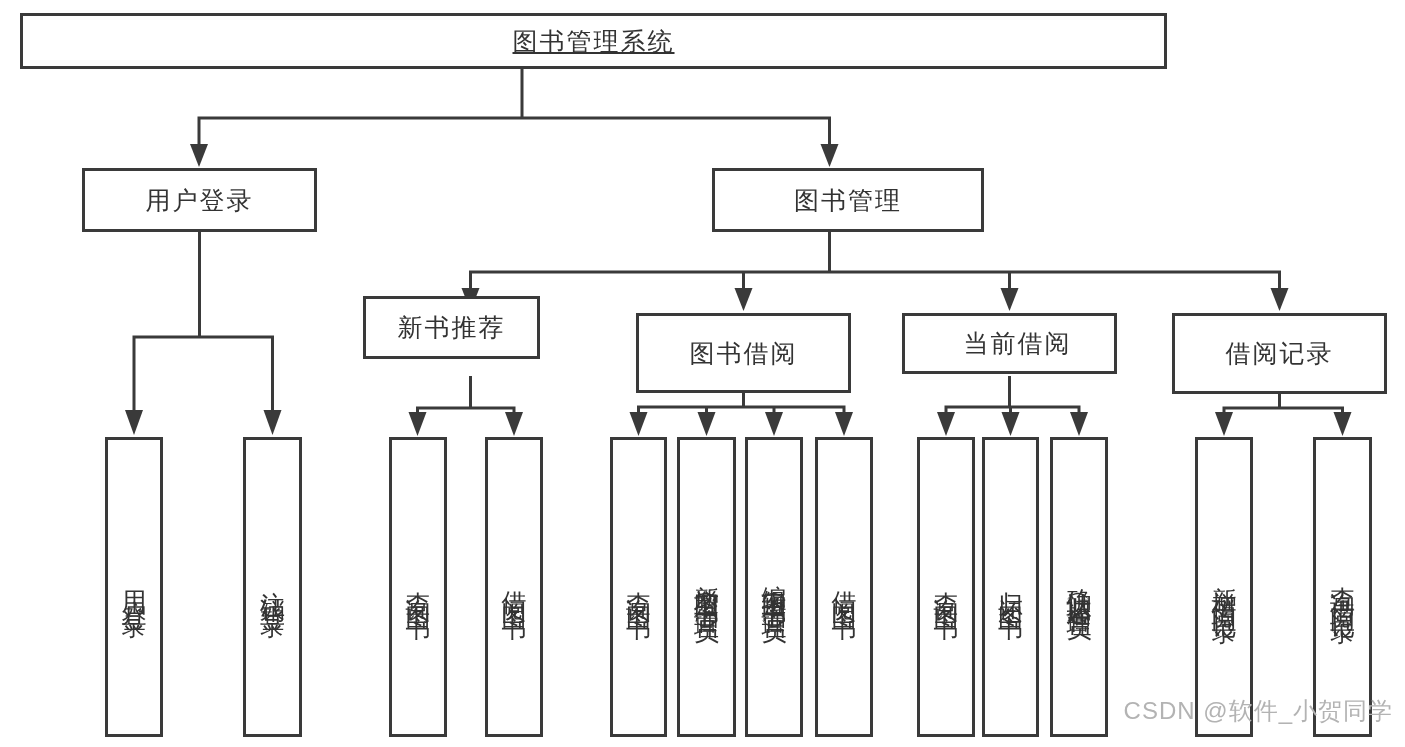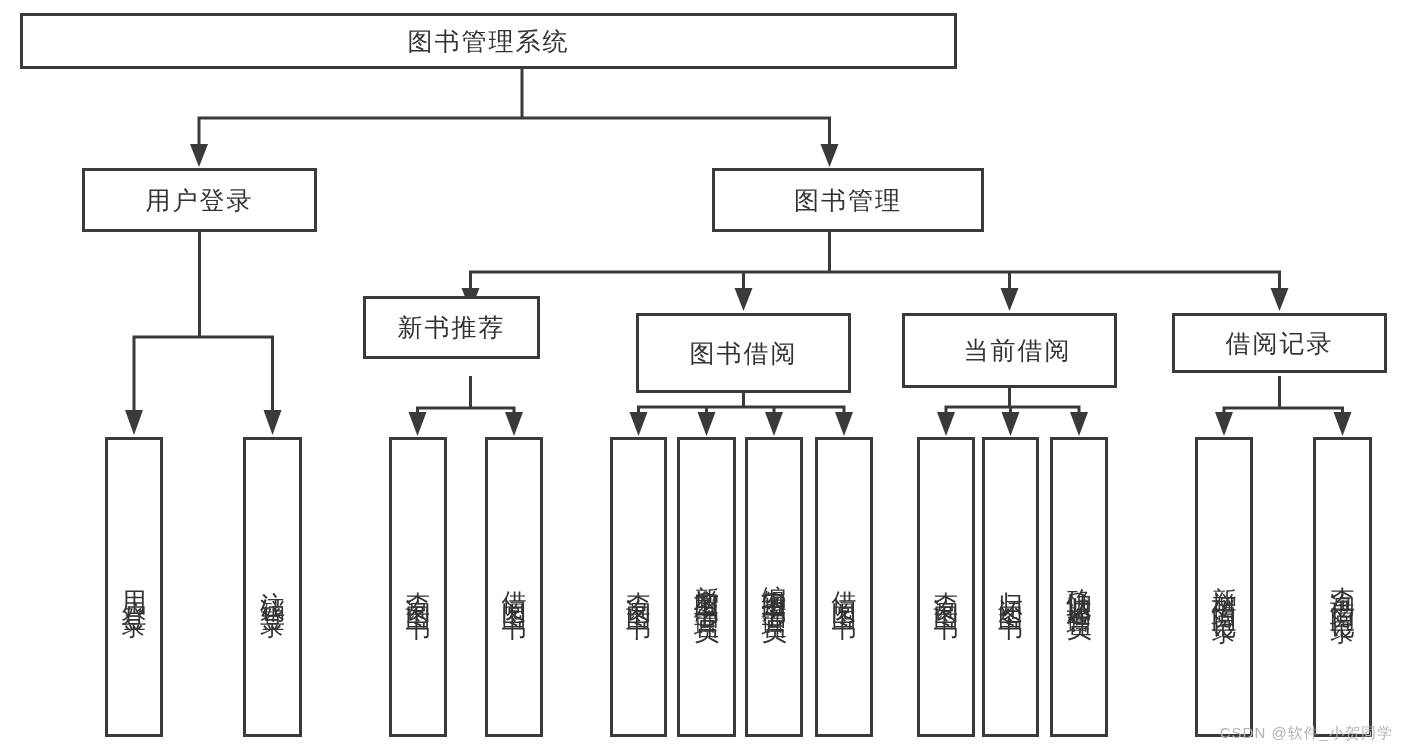--- a/index.html
+++ b/index.html
@@ -45,22 +45,22 @@
     writing-mode: vertical-rl;
     text-orientation: mixed;
     font-size: 25px;
     letter-spacing: 8px;
     line-height: 1;
     white-space: nowrap;
   }
   .watermark {
     position: absolute;
     right: 12px;
-    bottom: 4px;
-    font-size: 15px;
+    bottom: 20px;
+    font-size: 24px;
     color: #b3b3b3;
     letter-spacing: 1px;
     white-space: nowrap;
   }
 </style>
 </head>
 <body>
 
 <div class="canvas">
 
@@ -104,41 +104,41 @@
 
       <polygon points="937,412 955,412 946,436"></polygon>
       <polygon points="1001.5,412 1019.5,412 1010.5,436"></polygon>
       <polygon points="1070,412 1088,412 1079,436"></polygon>
 
       <polygon points="1215,412 1233,412 1224,436"></polygon>
       <polygon points="1333.5,412 1351.5,412 1342.5,436"></polygon>
     </g>
   </svg>
 
-  <div class="node h" style="left:20px; top:13px; width:937px; height:56px;">
+  <div class="node h" style="left:20px; top:13px; width:1147px; height:56px;text-decoration:underline;">
     <span>图书管理系统</span>
   </div>
 
   <div class="node h" style="left:82px; top:168px; width:235px; height:64px;">
     <span>用户登录</span>
   </div>
   <div class="node h" style="left:712px; top:168px; width:272px; height:64px;">
     <span>图书管理</span>
   </div>
 
   <div class="node h" style="left:363px; top:296px; width:177px; height:63px;">
     <span>新书推荐</span>
   </div>
   <div class="node h" style="left:636px; top:313px; width:215px; height:80px;">
     <span>图书借阅</span>
   </div>
-  <div class="node h" style="left:902px; top:313px; width:215px; height:75px;padding-left:16px;">
+  <div class="node h" style="left:902px; top:313px; width:215px; height:61px;padding-left:16px;">
     <span>当前借阅</span>
   </div>
-  <div class="node h" style="left:1172px; top:313px; width:215px; height:60px;">
+  <div class="node h" style="left:1172px; top:313px; width:215px; height:81px;">
     <span>借阅记录</span>
   </div>
 
   <div class="leaf" style="left:105px;">
     <span class="vtext">用户登录</span>
   </div>
   <div class="leaf" style="left:243px; width:59px;">
     <span class="vtext">注销登录</span>
   </div>
 

